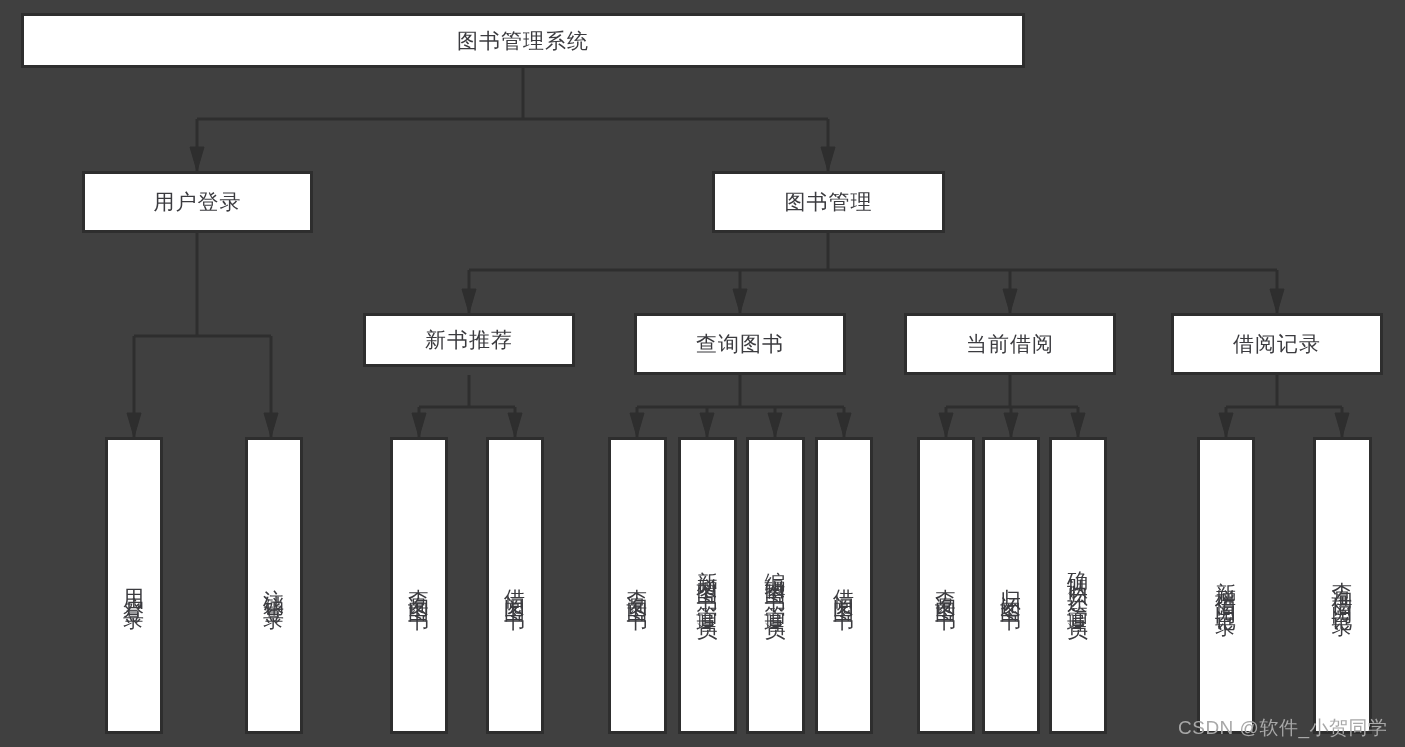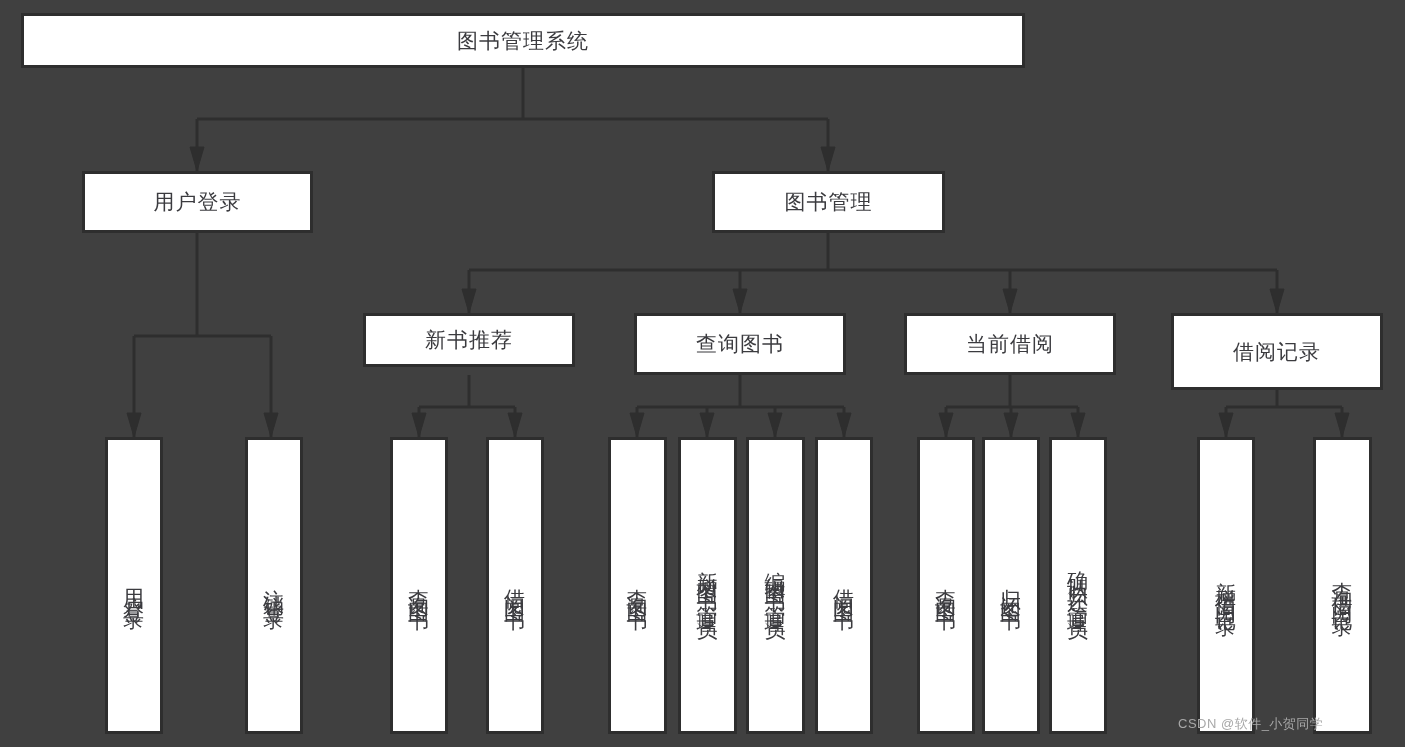--- a/index.html
+++ b/index.html
@@ -32,21 +32,21 @@
     writing-mode: vertical-rl;
     font-size: 21px;
     letter-spacing: 7px;
     line-height: 1;
     white-space: nowrap;
   }
   .watermark {
     position: absolute;
     left: 1178px;
     top: 715px;
-    font-size: 13px;
+    font-size: 19px;
     color: #a8a8a8;
     letter-spacing: 0.5px;
     z-index: 5;
     white-space: nowrap;
   }
 </style>
 </head>
 <body>
 
 <div class="canvas">
@@ -114,21 +114,21 @@
 
   <div class="node h-node" style="left:363px; top:313px; width:212px; height:54px;">
     <span>新书推荐</span>
   </div>
   <div class="node h-node" style="left:634px; top:313px; width:212px; height:62px;">
     <span>查询图书</span>
   </div>
   <div class="node h-node" style="left:904px; top:313px; width:212px; height:62px;">
     <span>当前借阅</span>
   </div>
-  <div class="node h-node" style="left:1171px; top:313px; width:212px; height:77px;">
+  <div class="node h-node" style="left:1171px; top:313px; width:212px; height:62px;">
     <span>借阅记录</span>
   </div>
 
   <div class="node v-node" style="left:105px; top:437px; width:58px; height:297px;">
     <span>用户登录</span>
   </div>
   <div class="node v-node" style="left:245px; top:437px; width:58px; height:297px;">
     <span>注销登录</span>
   </div>
 

